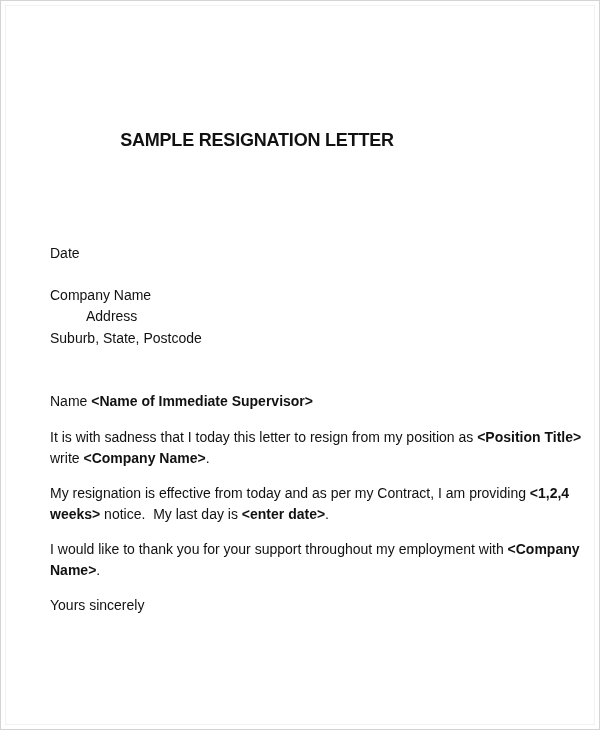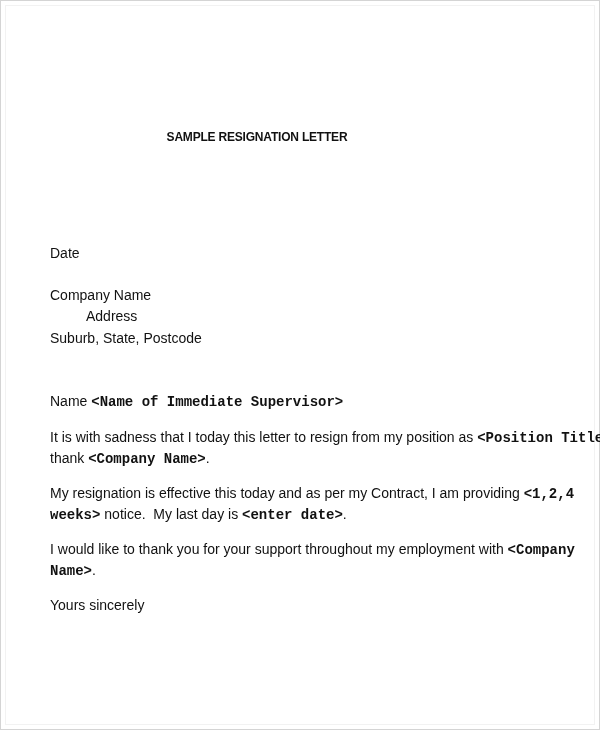--- a/index.html
+++ b/index.html
@@ -8,45 +8,45 @@
       position: absolute; left: 0; top: 0; width: 598px; height: 728px;
       border: 1px solid #d4d4d4; background: #ffffff;
     }
     .inner-edge {
       position: absolute; left: 4px; top: 4px; right: 4px; bottom: 4px;
       border: 1px solid #f2f2f2;
     }
     .doc { font-family: "Liberation Sans", sans-serif; color: #111111; font-size: 14px; }
     .title {
       position: absolute; top: 129px; left: 0; width: 512px; text-align: center;
-      font-weight: bold; font-size: 12px; letter-spacing: -0.2px;
+      font-weight: bold; font-size: 18px; letter-spacing: -0.2px;
     }
     .line { position: absolute; left: 49px; white-space: nowrap; line-height: 20px; }
-    b { font-weight: bold; font-family: Liberation Mono, monospace; }
+    b { font-weight: bold; }
   </style>
 </head>
 <body>
 
 <div class="page">
   <div class="inner-edge"></div>
   <div class="doc">
     <div class="title">SAMPLE RESIGNATION LETTER</div>
 
     <div class="line" style="top:242px;">Date</div>
 
     <div class="line" style="top:284px;">Company Name</div>
     <div class="line" style="top:305px;margin-left:36px;">Address</div>
     <div class="line" style="top:327px;">Suburb, State, Postcode</div>
 
     <div class="line" style="top:390px;"><span>Name </span><b>&lt;Name of Immediate Supervisor&gt;</b></div>
 
     <div class="line" style="top:426px;"><span>It is with sadness that I today this letter to resign from my position as </span><b>&lt;Position Title&gt;</b></div>
-    <div class="line" style="top:447px;"><span>thank </span><b>&lt;Company Name&gt;</b><span>.</span></div>
+    <div class="line" style="top:447px;"><span>write </span><b>&lt;Company Name&gt;</b><span>.</span></div>
 
-    <div class="line" style="top:482px;"><span>My resignation is effective this today and as per my Contract, I am providing </span><b>&lt;1,2,4</b></div>
+    <div class="line" style="top:482px;"><span>My resignation is effective from today and as per my Contract, I am providing </span><b>&lt;1,2,4</b></div>
     <div class="line" style="top:503px;"><b>weeks&gt;</b><span style="white-space:pre;margin-top:36px;"> notice.  My last day is </span><b>&lt;enter date&gt;</b><span>.</span></div>
 
     <div class="line" style="top:538px;"><span>I would like to thank you for your support throughout my employment with </span><b>&lt;Company</b></div>
     <div class="line" style="top:559px;"><b>Name&gt;</b><span>.</span></div>
 
     <div class="line" style="top:594px;">Yours sincerely</div>
   </div>
 </div>
 
 </body></html>

